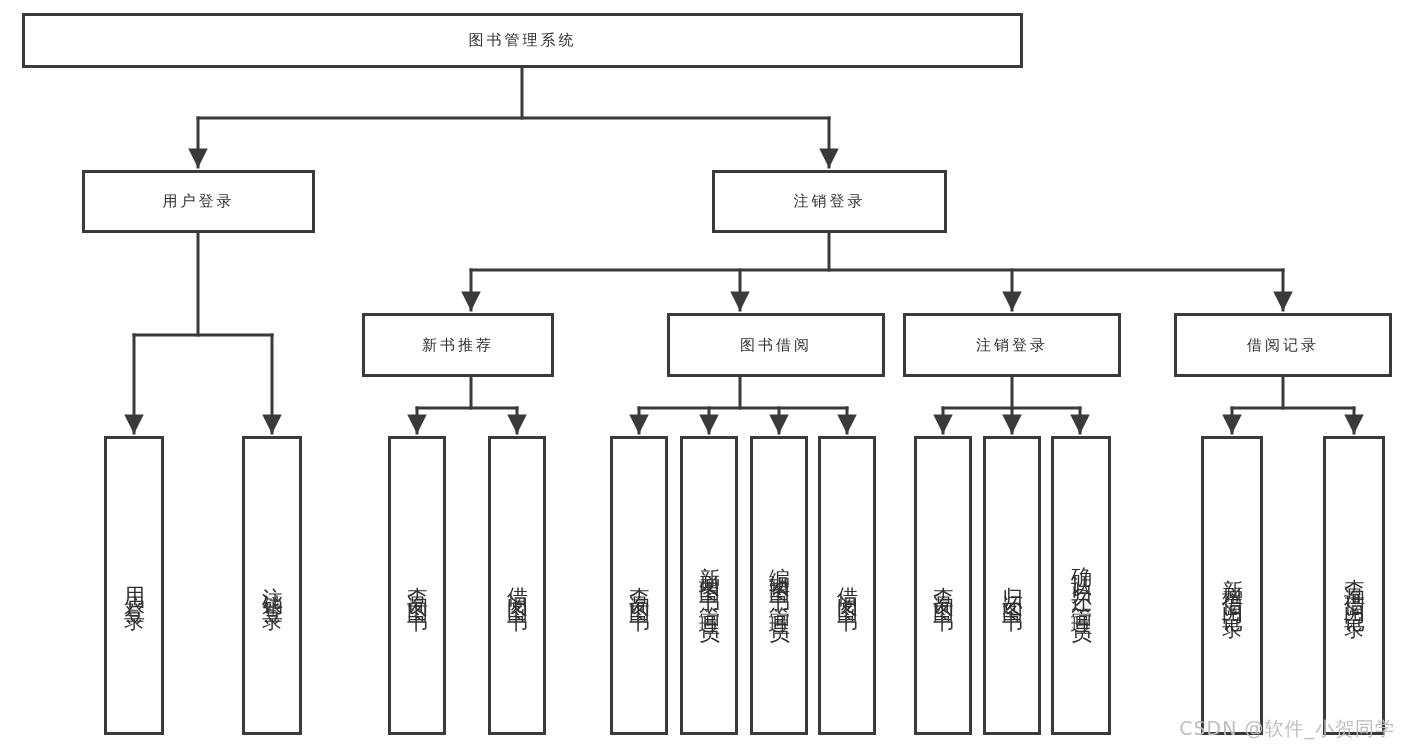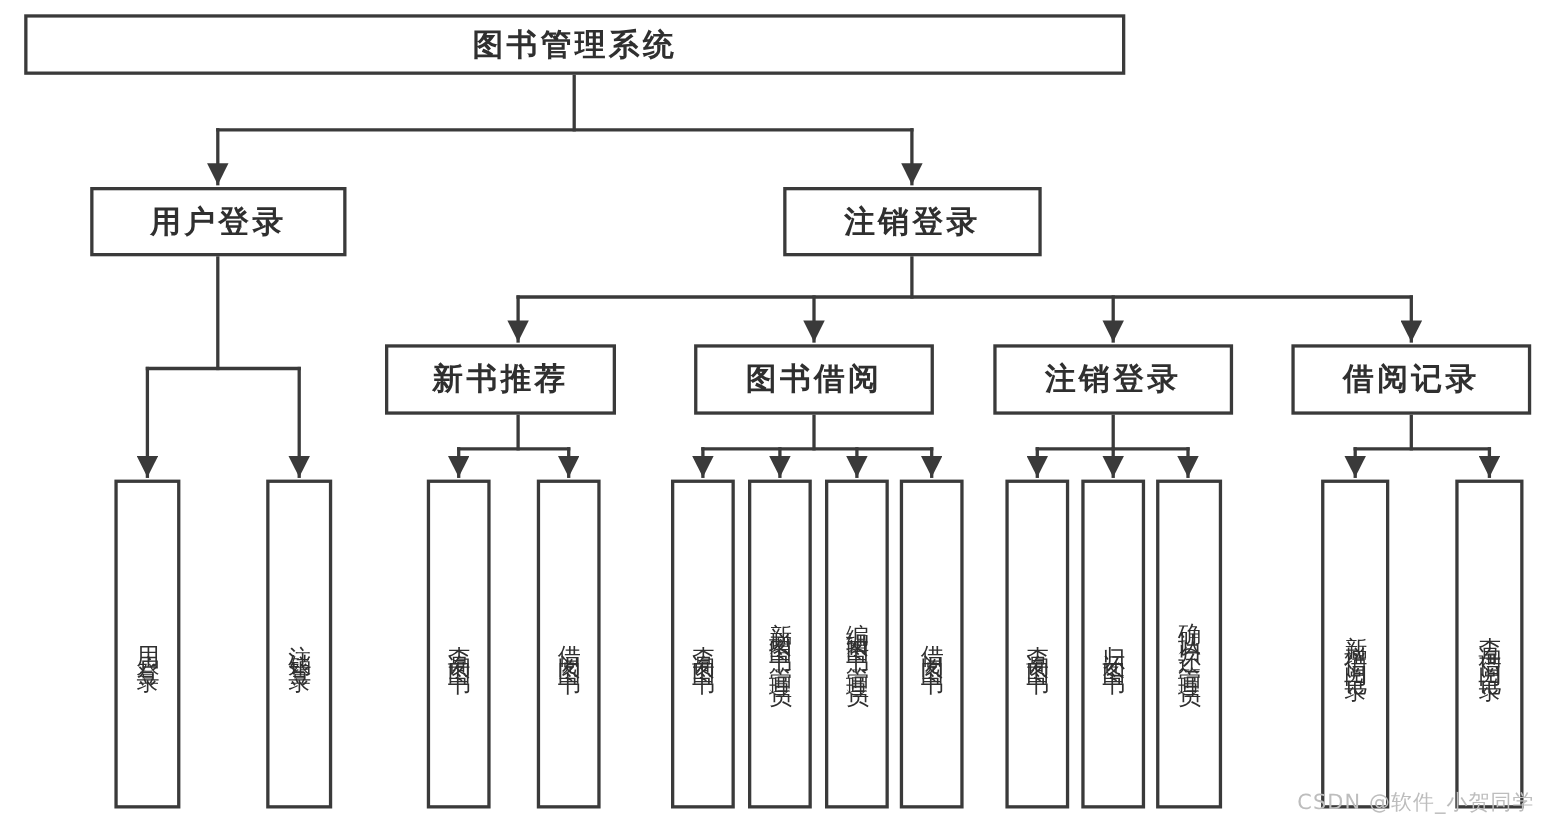--- a/index.html
+++ b/index.html
@@ -12,21 +12,21 @@
   }
   .wires{position:absolute;left:0;top:0;width:1405px;height:747px;}
   .box{
     position:absolute;
     box-sizing:border-box;
     border:3px solid #3a3a3a;
     background:#ffffff;
     display:flex;align-items:center;justify-content:center;
     color:#2f2f2f;
   }
-  .hbox{font-size:28px;letter-spacing:3px;white-space:nowrap;font-weight:bold;}
+  .hbox{font-size:15px;letter-spacing:3px;white-space:nowrap;}
   .root{left:22px;top:13px;width:1001px;height:55px;}
   .l2a{left:82px;top:170px;width:233px;height:63px;}
   .l2b{left:712px;top:170px;width:235px;height:63px;}
   .l3{top:313px;height:64px;}
   .leaf{top:436px;height:299px;}
   .vtext{
     writing-mode:vertical-lr;
     text-orientation:mixed;
     font-size:21px;
     letter-spacing:8px;
@@ -116,24 +116,24 @@
     <span>图书管理系统</span>
   </div>
 
   <div class="box hbox l2a">
     <span>用户登录</span>
   </div>
   <div class="box hbox l2b">
     <span>注销登录</span>
   </div>
 
-  <div class="box hbox l3" style="left:350px;width:210px;">
+  <div class="box hbox l3" style="left:362px;width:192px;">
     <span>新书推荐</span>
   </div>
-  <div class="box hbox l3" style="left:631px;width:218px;">
+  <div class="box hbox l3" style="left:667px;width:218px;">
     <span>图书借阅</span>
   </div>
   <div class="box hbox l3" style="left:903px;width:218px;">
     <span>注销登录</span>
   </div>
   <div class="box hbox l3" style="left:1174px;width:218px;">
     <span>借阅记录</span>
   </div>
 
   <div class="box leaf" style="left:104px;width:60px;">

